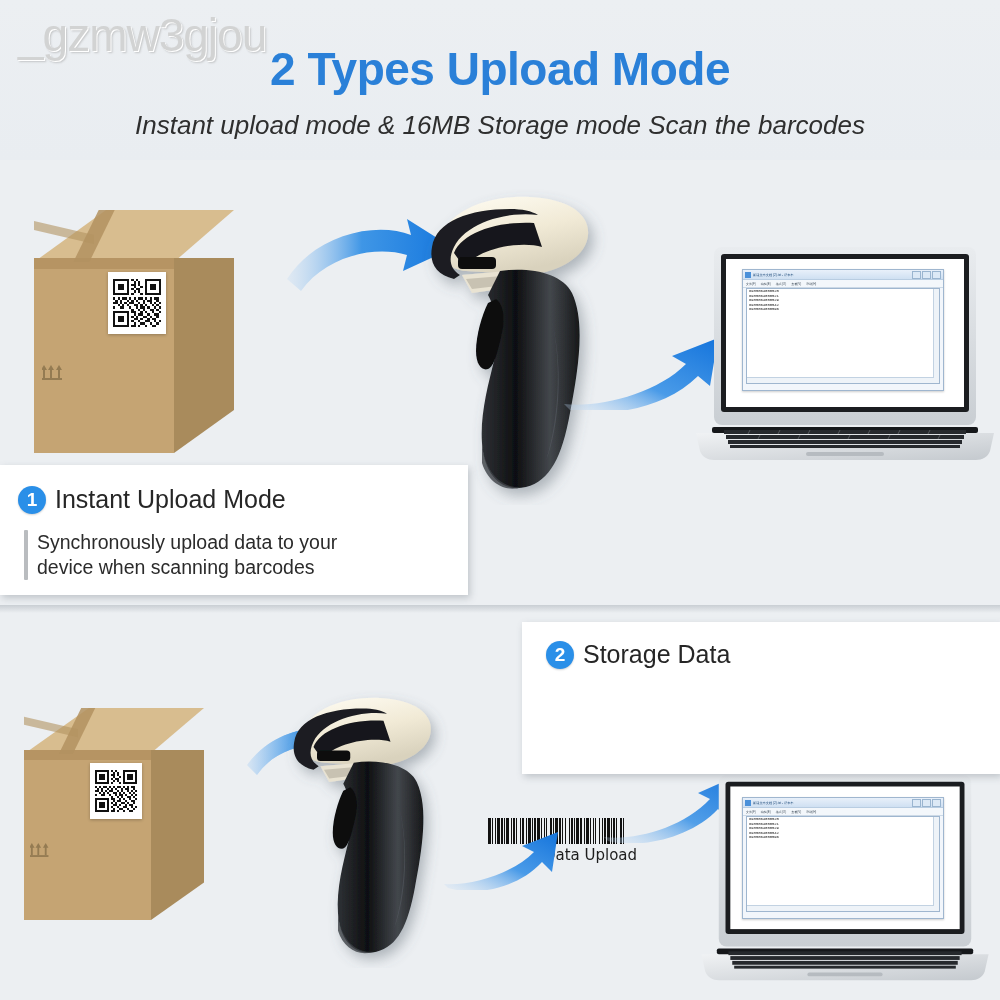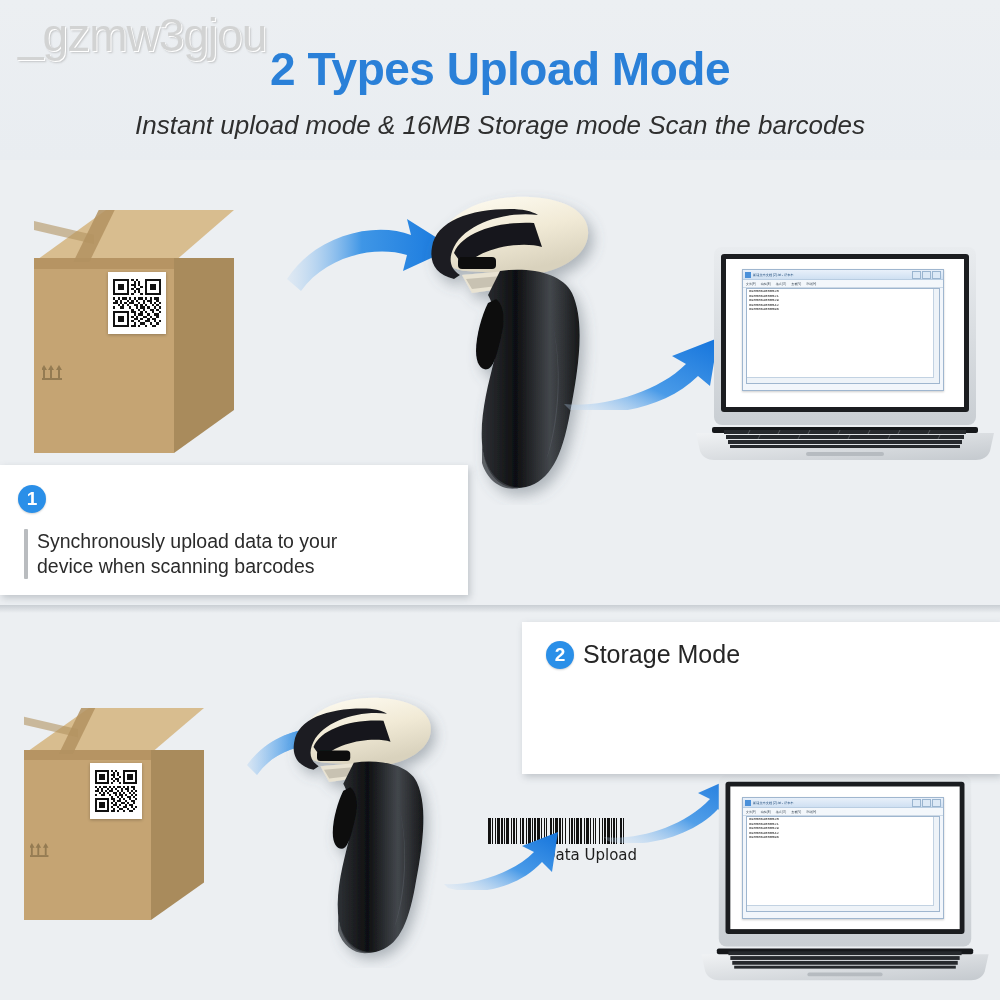--- a/index.html
+++ b/index.html
@@ -385,20 +385,21 @@
           <div class="np-line">6935064000596</div>
           <div class="np-scroll-v"></div>
           <div class="np-scroll-h"></div>
         </div>
       </div>
     </div>
 
     <div class="callout" style="left:0px;top:305px;width:468px;height:130px;padding:20px 24px 0 18px;box-sizing:border-box;">
       <div class="c-head">
         <div class="badge">1</div>
+        <div class="c-title">Instant Upload Mode</div>
       </div>
       <div class="c-body" style="margin-left:6px;margin-top:16px;">
         <div class="c-bar"></div>
         <div class="c-text" style="max-width:330px;">Synchronously upload data to your device when scanning barcodes</div>
       </div>
     </div>
   </div>
 
   <div class="panel-divider"></div>
 
@@ -742,17 +743,17 @@
           <div class="np-line">6935064000596</div>
           <div class="np-scroll-v"></div>
           <div class="np-scroll-h"></div>
         </div>
       </div>
     </div>
 
     <div class="callout" style="left:522px;top:9px;width:478px;height:152px;padding:18px 22px 0 24px;box-sizing:border-box;">
       <div class="c-head">
         <div class="badge">2</div>
-        <div class="c-title">Storage Mode</div>
+        <div class="c-title">Storage Data</div>
       </div>
     </div>
   </div>
 </div>
 
 </body></html>

